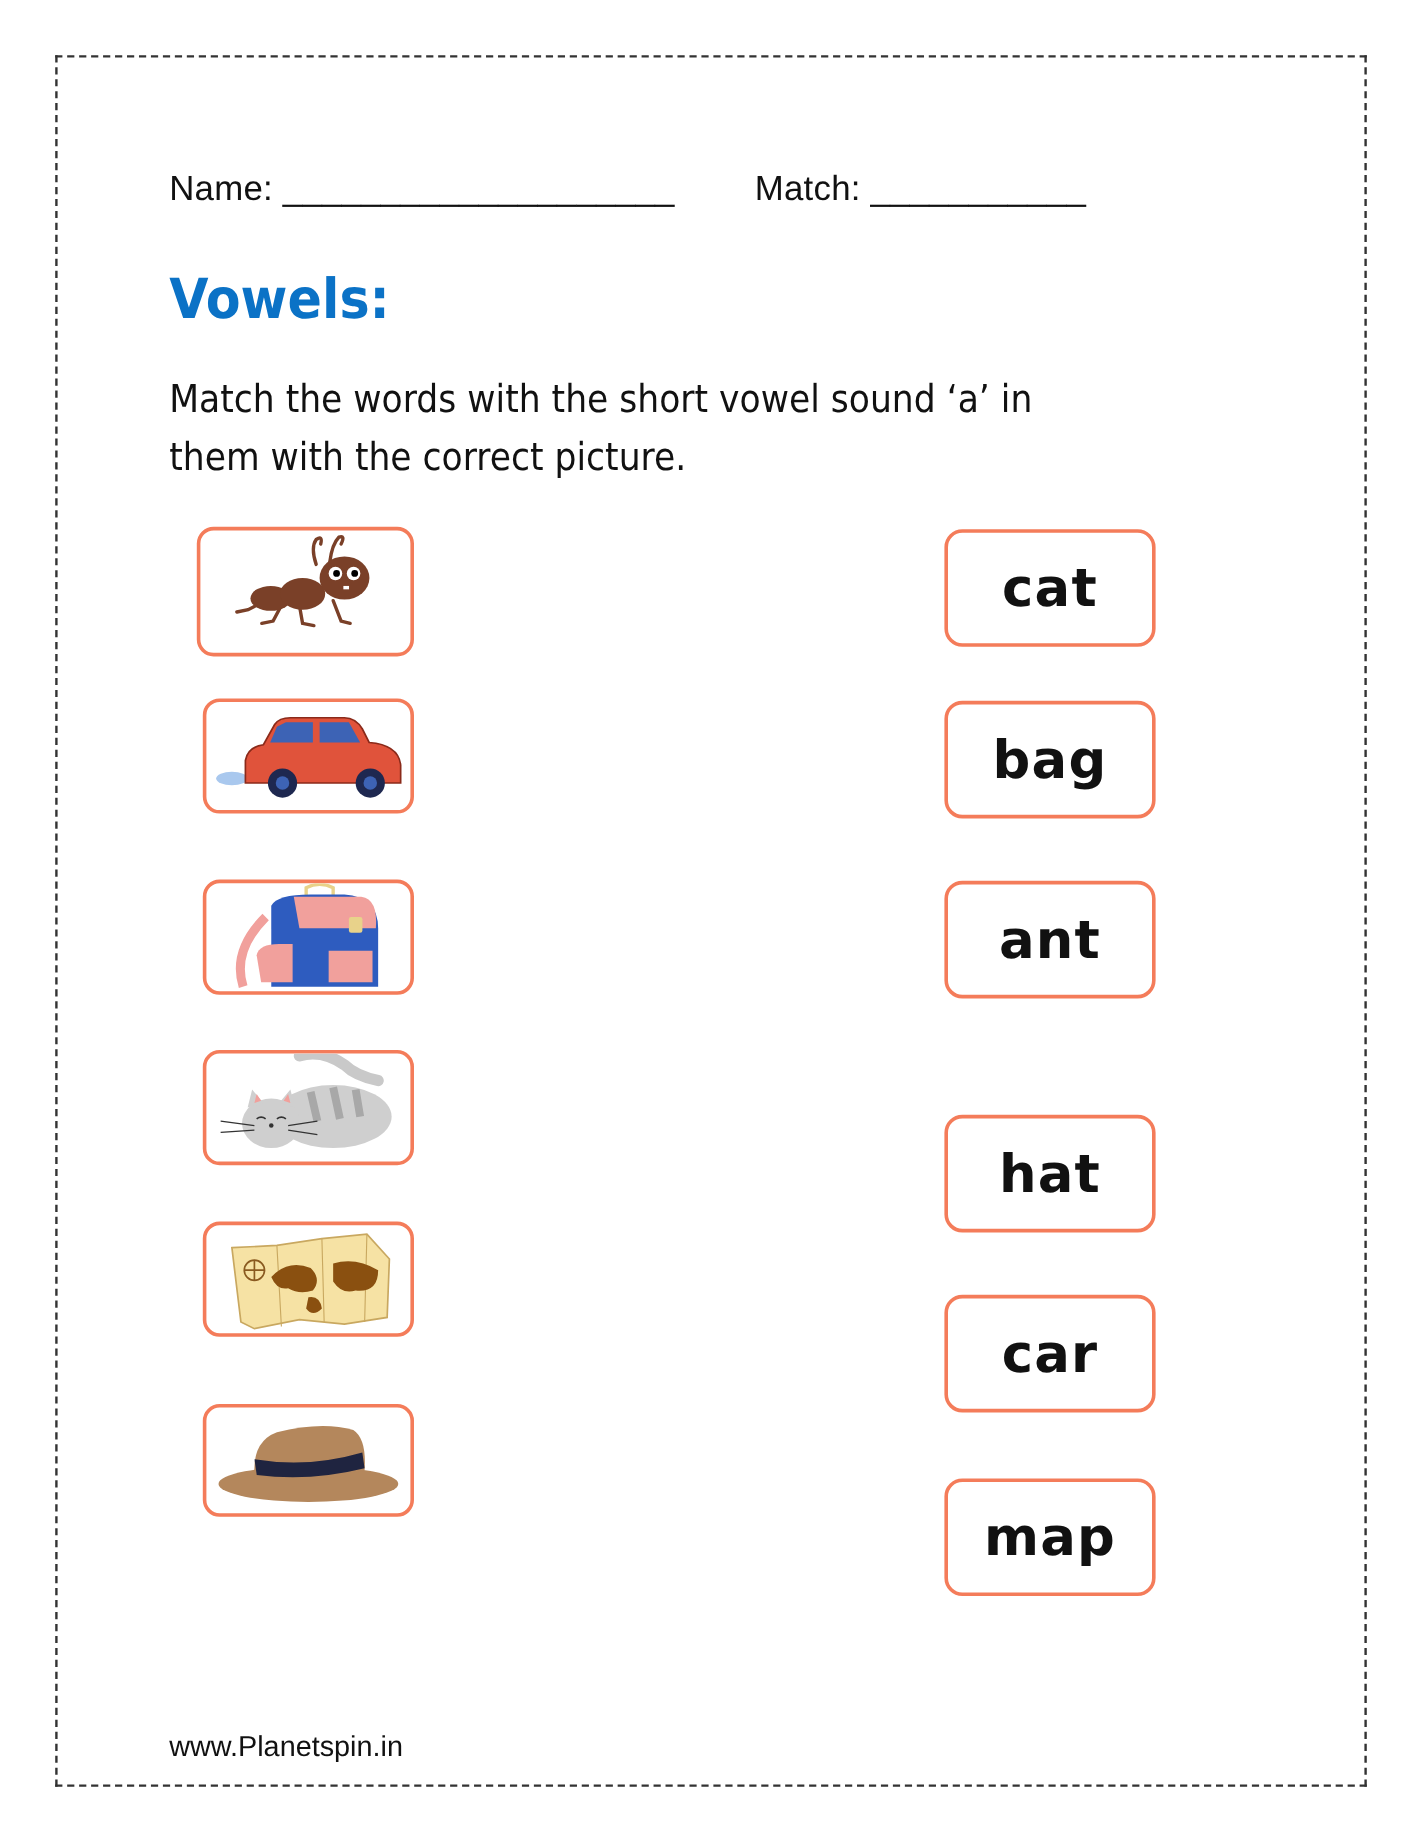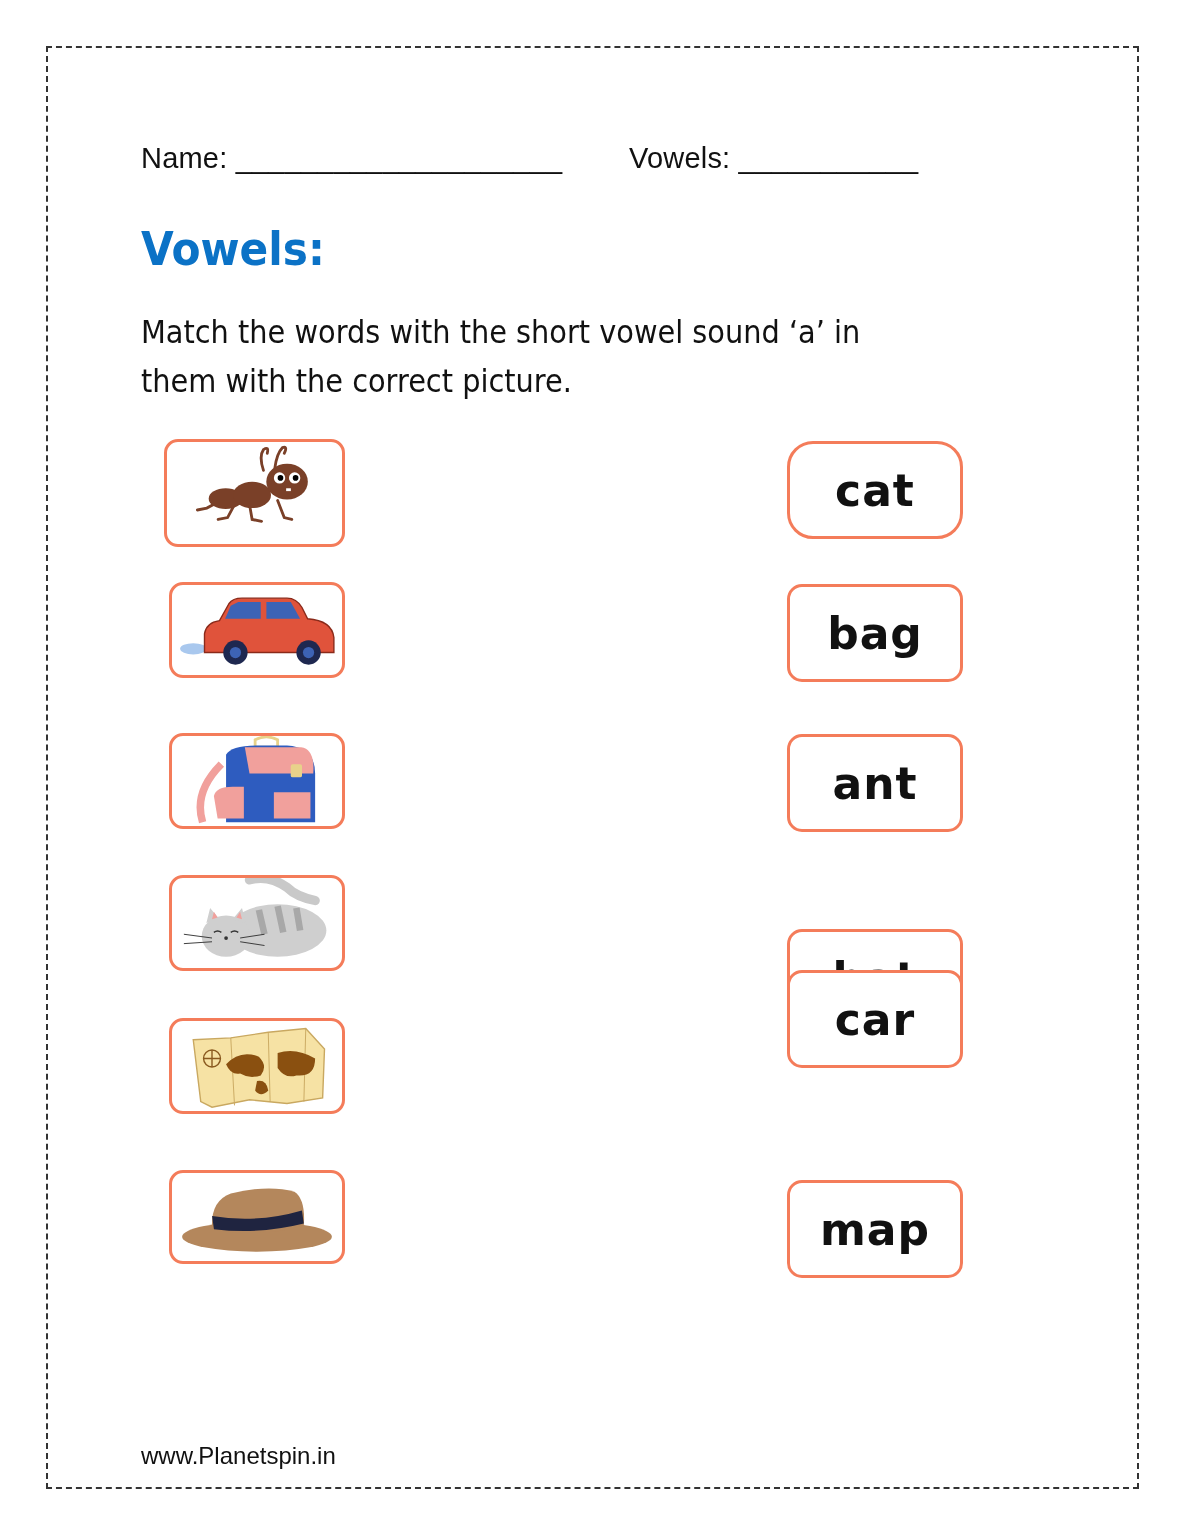--- a/index.html
+++ b/index.html
@@ -12,21 +12,21 @@
   .pic svg{position:absolute;left:0;top:0;width:100%;height:100%;}
   .word{position:absolute;left:787px;width:176px;height:98px;border:3px solid #f47c5a;border-radius:15px;box-sizing:border-box;background:#fff;display:flex;align-items:center;justify-content:center;font-family:"DejaVu Sans",sans-serif;font-weight:bold;font-size:44px;color:#111;letter-spacing:1px;}
   .footer{position:absolute;left:141px;top:1442px;font-family:"Liberation Sans",sans-serif;font-size:24px;color:#111;}
 </style>
 </head>
 <body>
 
 <div class="frame"></div>
 
 <div class="field" style="left:141px;">Name: ____________________</div>
-<div class="field" style="left:629px;">Vowels: ___________</div>
+<div class="field" style="left:629px;">Match: ___________</div>
 
 <div class="title">Vowels:</div>
 <div class="instr">Match the words with the short vowel sound ‘a’ in them with the correct picture.</div>
 
 <div class="pic" style="left:164px;top:439px;width:181px;height:108px;">
   <svg viewBox="0 0 181 108">
     <g stroke="#7a4028" stroke-width="3" fill="none" stroke-linecap="round">
       <path d="M100 30 Q95 15 100 8 Q106 4 104 12"></path>
       <path d="M112 28 Q114 12 120 6 Q126 4 122 12"></path>
       <path d="M55 62 L40 70 L30 72"></path>
@@ -97,20 +97,20 @@
 </div>
 
 <div class="pic" style="left:169px;top:1170px;width:176px;height:94px;">
   <svg viewBox="0 0 176 94">
     <ellipse cx="88" cy="68" rx="80" ry="16" fill="#b4875c"></ellipse>
     <path d="M40 60 Q38 30 60 22 Q100 12 128 20 Q140 28 138 56 Q90 70 40 60 Z" fill="#b4875c"></path>
     <path d="M40 46 Q88 54 136 40 L138 54 Q90 66 42 60 Z" fill="#1f2440"></path>
   </svg>
 </div>
 
-<div class="word" style="top:441px;border-radius:26px;">cat</div>
+<div class="word" style="top:441px;">cat</div>
 <div class="word" style="top:584px;text-align:center;">bag</div>
 <div class="word" style="top:734px;">ant</div>
 <div class="word" style="top:929px;">hat</div>
-<div class="word" style="top:970px;">car</div>
-<div class="word" style="top:1180px;">map</div>
+<div class="word" style="top:1079px;">car</div>
+<div class="word" style="top:1232px;">map</div>
 
 <div class="footer">www.Planetspin.in</div>
 
 </body></html>

